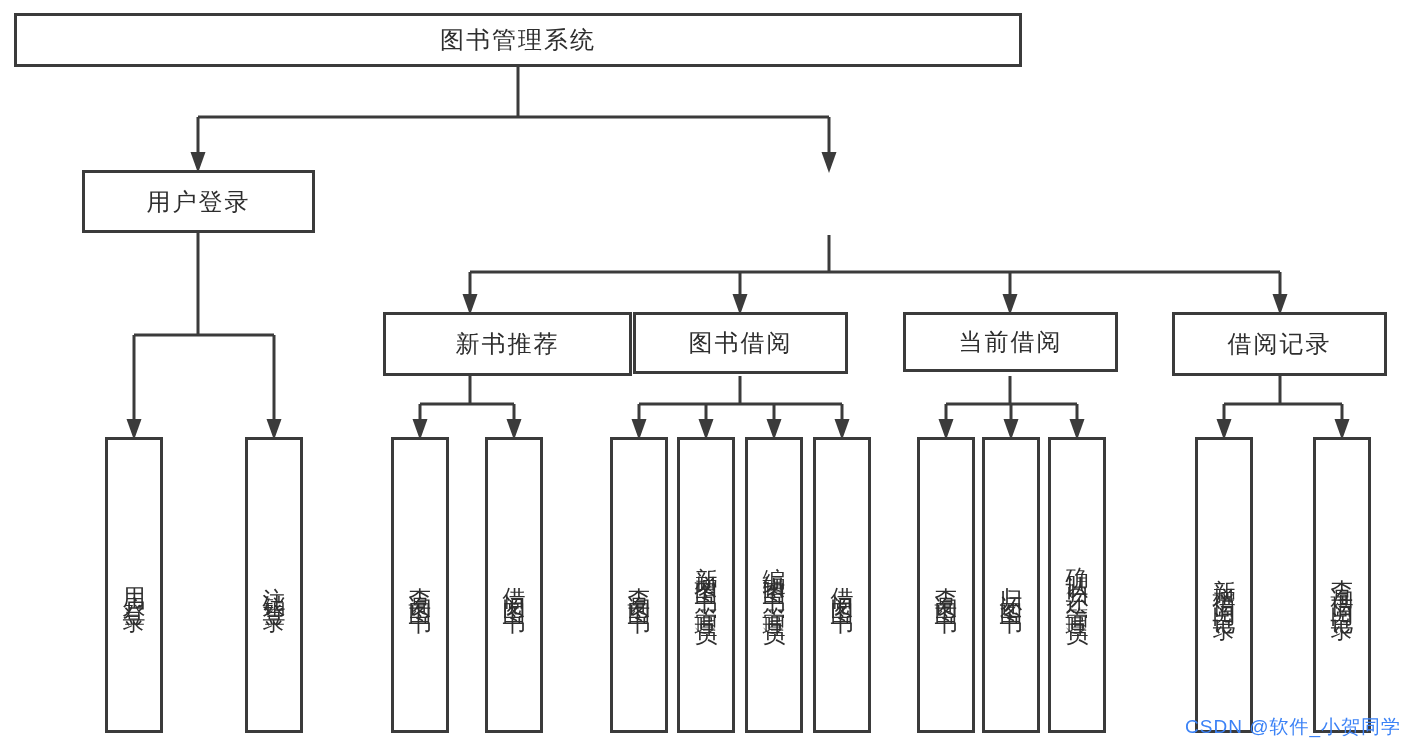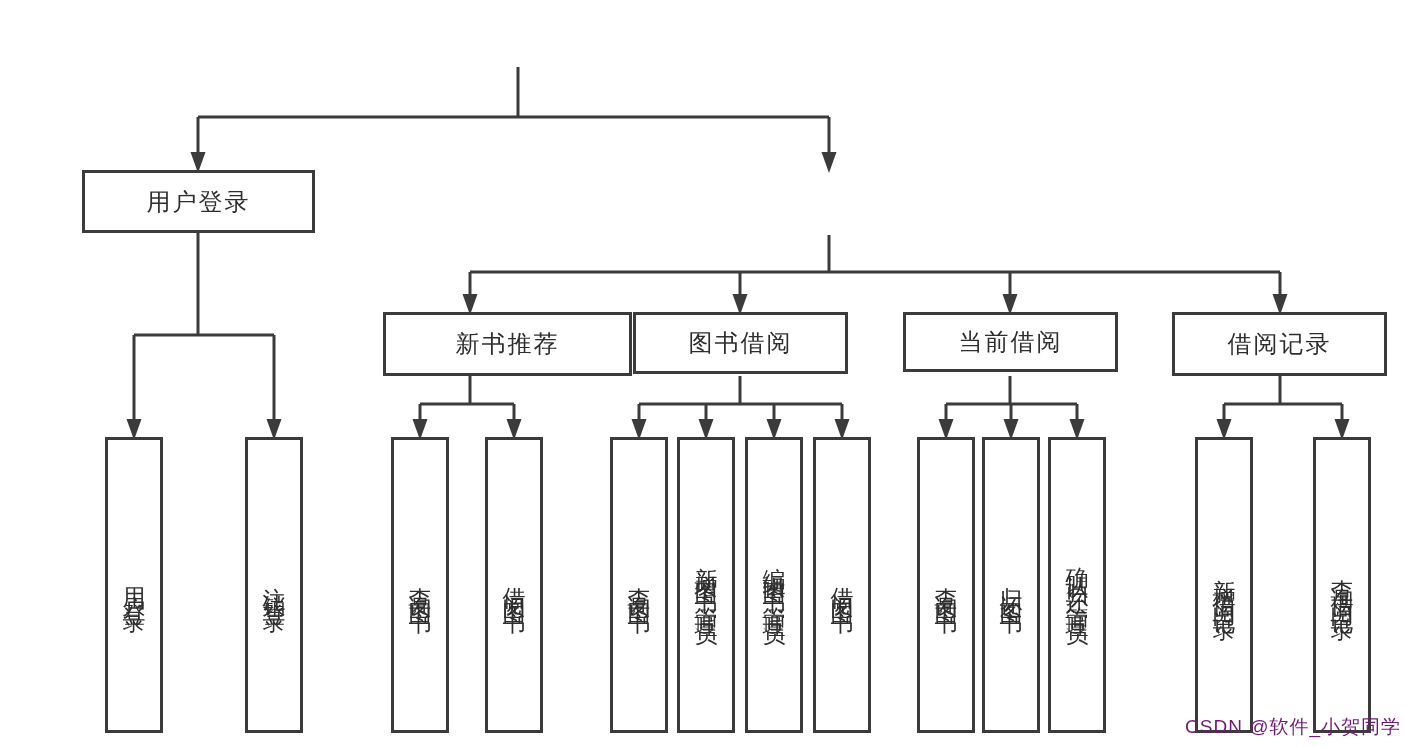--- a/index.html
+++ b/index.html
@@ -44,21 +44,21 @@
     font-size: 23px;
     letter-spacing: 8px;
     line-height: 1;
   }
   .watermark {
     position: absolute;
     right: 4px;
     bottom: 7px;
     font-size: 19px;
     letter-spacing: 1px;
-    color: #701a75;
+    color: #3b82f6;
     white-space: nowrap;
   }
 </style>
 </head>
 <body>
 
 <div class="stage">
 
   <svg class="connectors" width="1405" height="747" viewBox="0 0 1405 747" stroke="#3b3b3b" stroke-width="3" fill="none">
 
@@ -129,20 +129,21 @@
     <g>
       <path d="M1280 376 V404"></path>
       <path d="M1224 404 H1342"></path>
       <path d="M1224 404 V426"></path>
       <path d="M1342 404 V426"></path>
       <polygon fill="#3b3b3b" stroke="none" points="1216.5,419 1231.5,419 1224,440"></polygon>
       <polygon fill="#3b3b3b" stroke="none" points="1334.5,419 1349.5,419 1342,440"></polygon>
     </g>
   </svg>
 
+  <div class="node h-node" style="left:14px; top:13px; width:1008px; height:54px;">图书管理系统</div>
 
   <div class="node h-node" style="left:82px; top:170px; width:233px; height:63px;">用户登录</div>
 
   <div class="node h-node" style="left:383px; top:312px; width:249px; height:64px;">新书推荐</div>
   <div class="node h-node" style="left:633px; top:312px; width:215px; height:62px;">图书借阅</div>
   <div class="node h-node" style="left:903px; top:312px; width:215px; height:60px;">当前借阅</div>
   <div class="node h-node" style="left:1172px; top:312px; width:215px; height:64px;">借阅记录</div>
 
   <div class="node leaf" style="left:105px; top:437px; width:58px; height:296px;">用户登录</div>
   <div class="node leaf" style="left:245px; top:437px; width:58px; height:296px;">注销登录</div>

